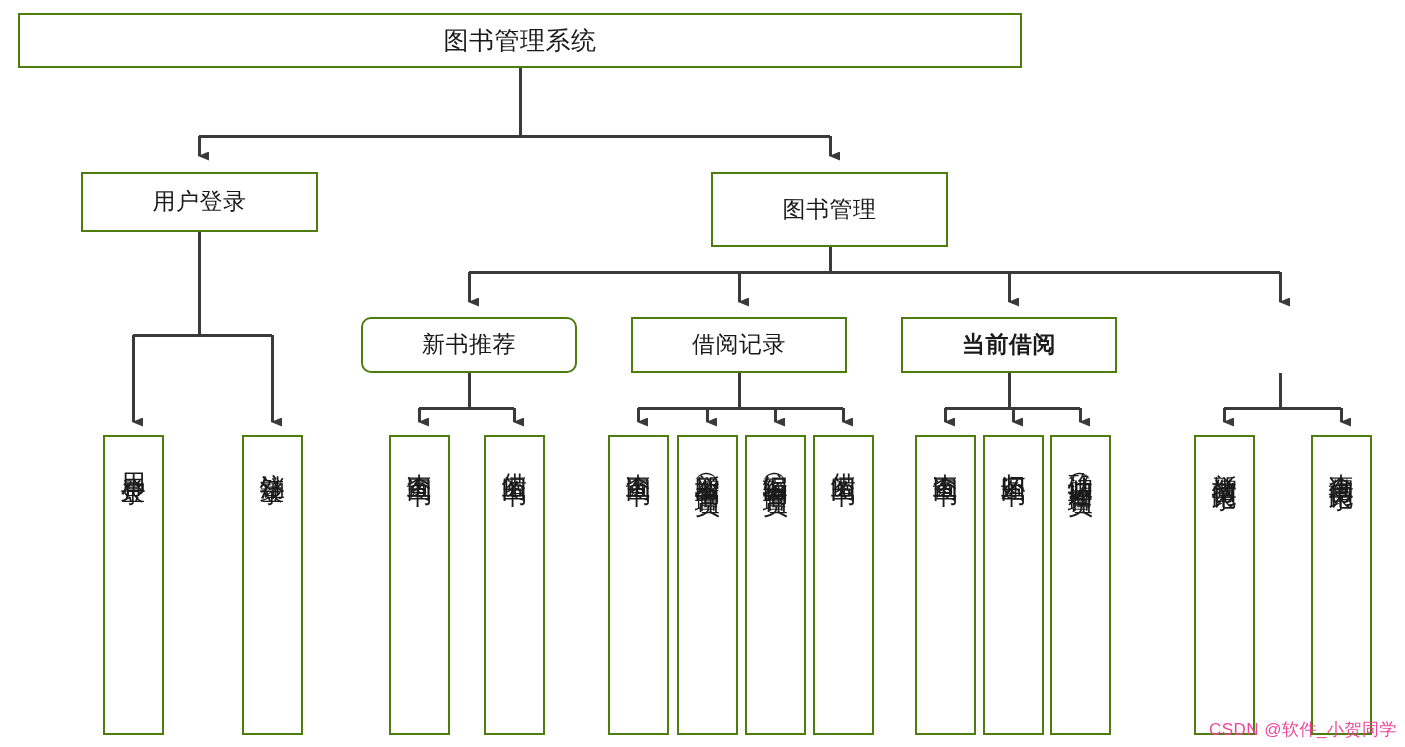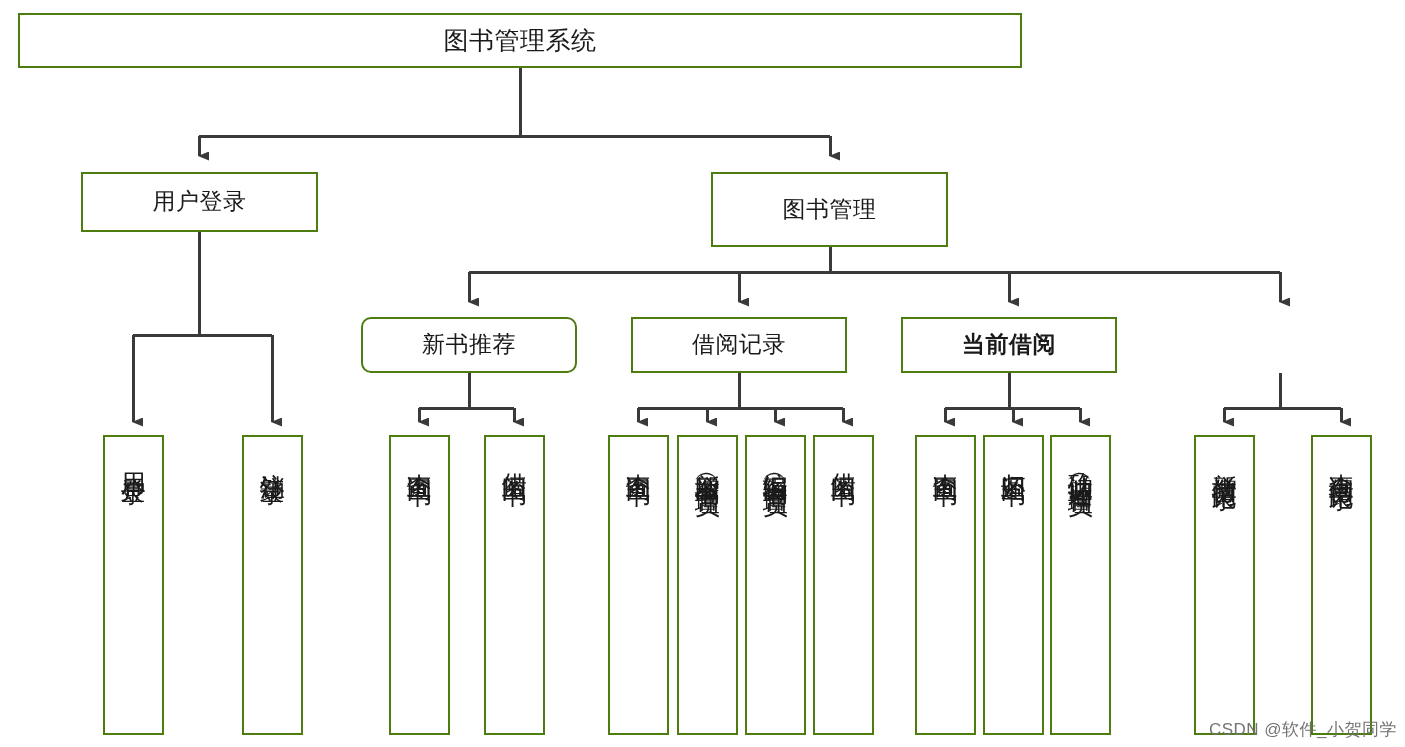--- a/index.html
+++ b/index.html
@@ -59,21 +59,21 @@
     white-space: nowrap;
   }
   .node.root .label {
     font-size: 25px;
   }
   #watermark {
     position: absolute;
     right: 8px;
     bottom: 6px;
     font-size: 17px;
-    color: #737373;
+    color: #ec4899;
     letter-spacing: 0.5px;
     z-index: 3;
     white-space: nowrap;
   }
 </style>
 </head>
 <body>
 
 <div id="diagram-root">
 

